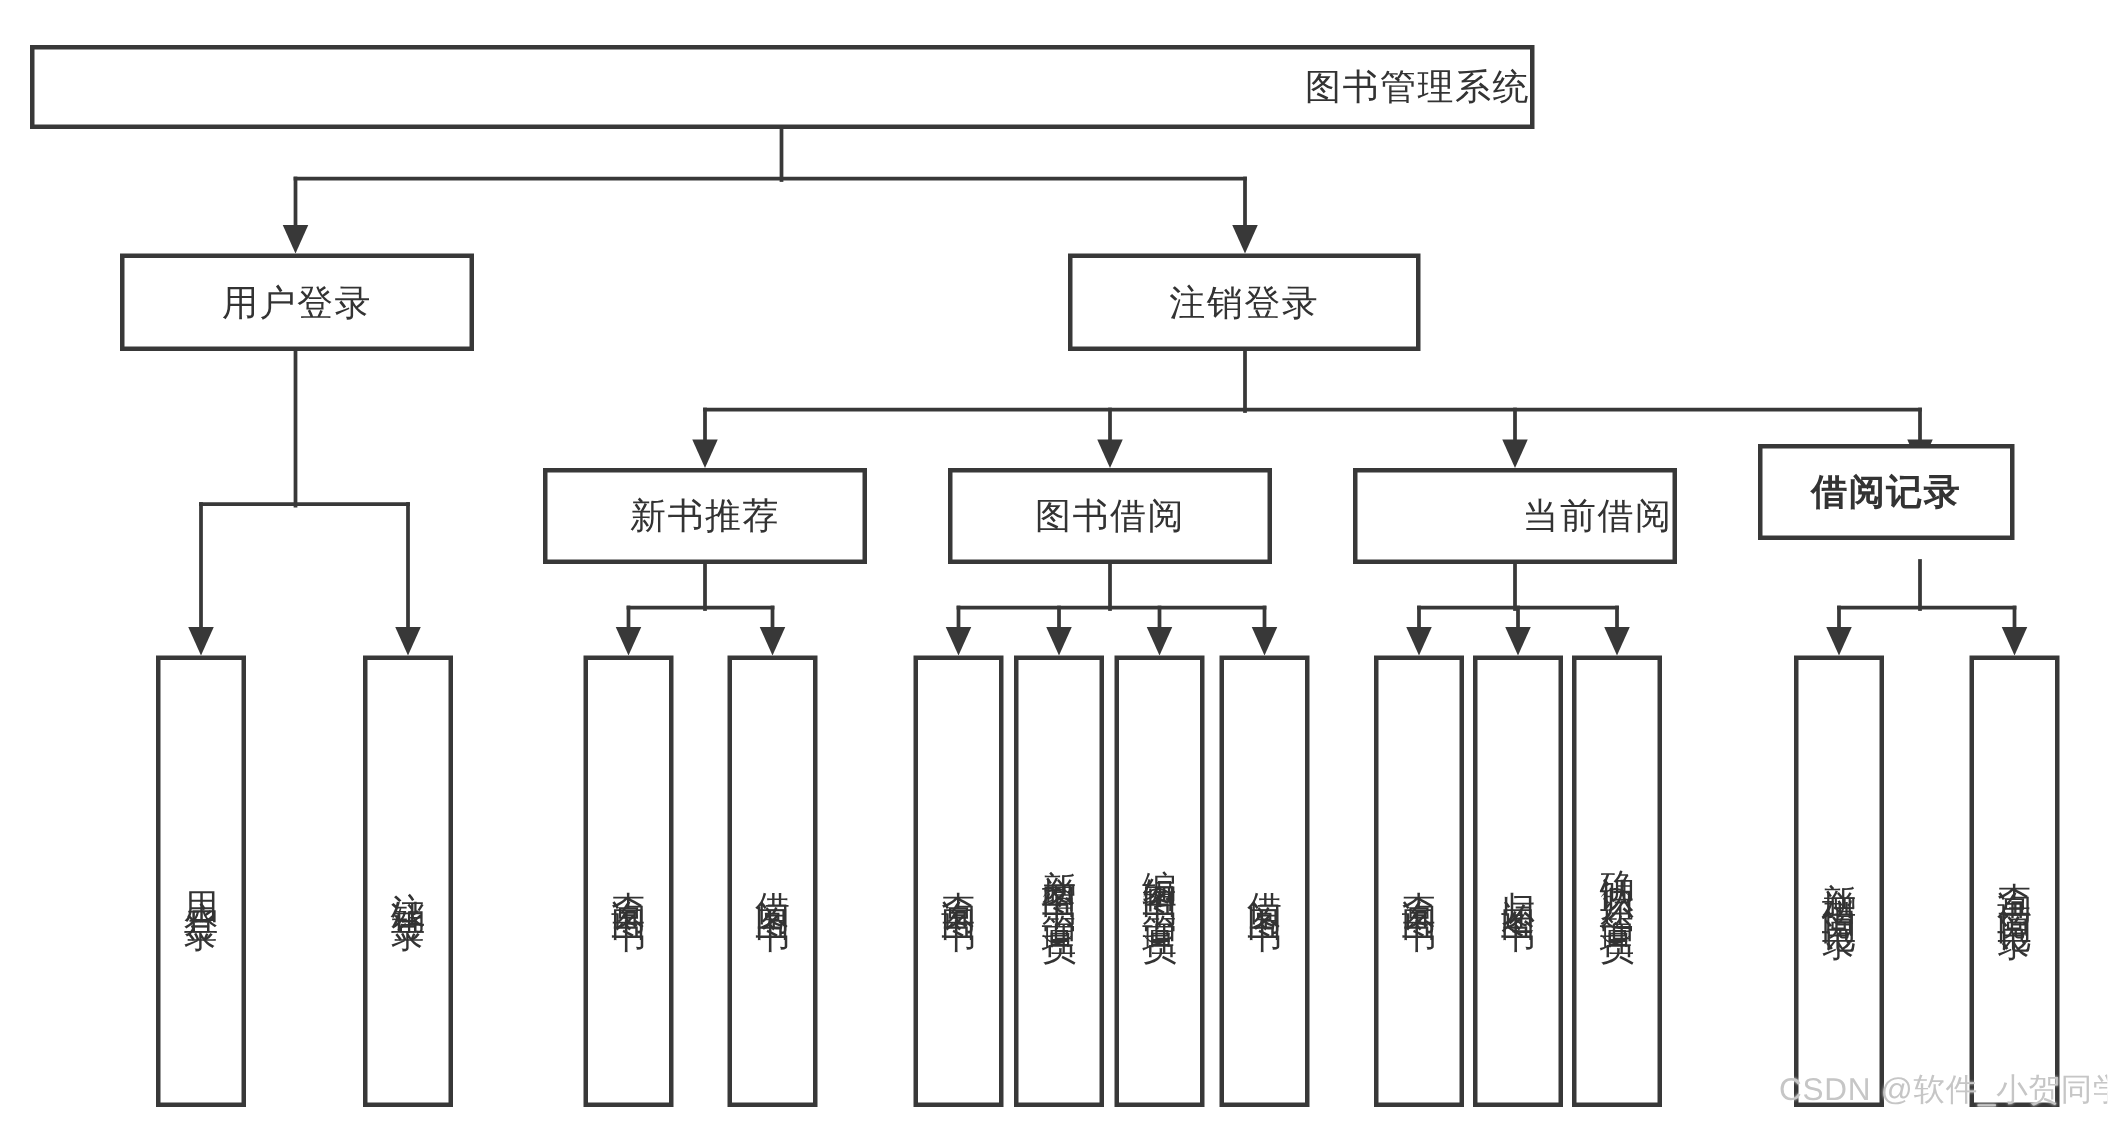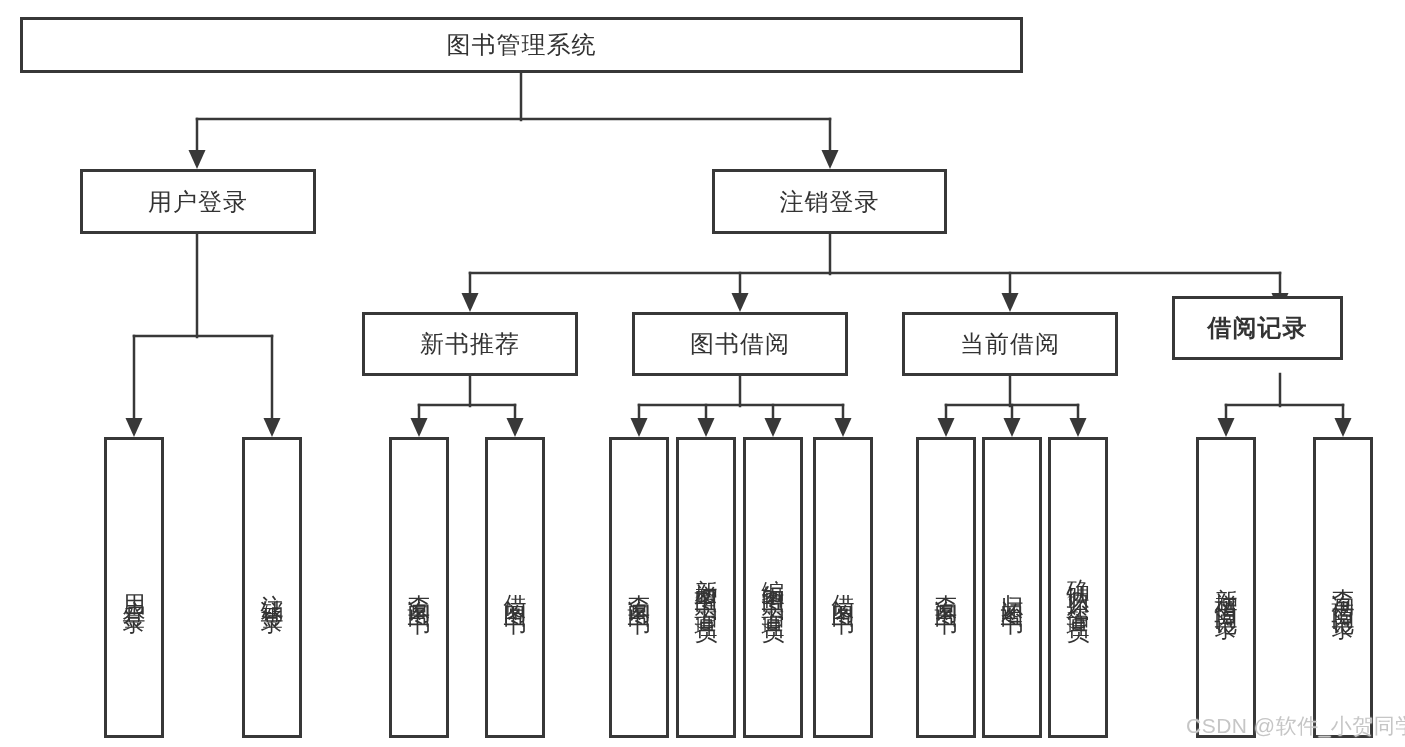--- a/index.html
+++ b/index.html
@@ -86,38 +86,38 @@
     <polygon points="697.5,418 714.5,418 706,437" fill="#383838" stroke="none"></polygon>
     <polygon points="764.5,418 781.5,418 773,437" fill="#383838" stroke="none"></polygon>
     <polygon points="834.5,418 851.5,418 843,437" fill="#383838" stroke="none"></polygon>
     <polygon points="937.5,418 954.5,418 946,437" fill="#383838" stroke="none"></polygon>
     <polygon points="1003.5,418 1020.5,418 1012,437" fill="#383838" stroke="none"></polygon>
     <polygon points="1069.5,418 1086.5,418 1078,437" fill="#383838" stroke="none"></polygon>
     <polygon points="1217.5,418 1234.5,418 1226,437" fill="#383838" stroke="none"></polygon>
     <polygon points="1334.5,418 1351.5,418 1343,437" fill="#383838" stroke="none"></polygon>
   </svg>
 
-  <div class="hbox" style="left:20px;top:17px;width:1003px;height:56px;">
+  <div class="hbox" style="left:20px;top:30px;width:1003px;height:56px;justify-content:flex-end;">
     <span>图书管理系统</span>
   </div>
 
   <div class="hbox" style="left:80px;top:169px;width:236px;height:65px;">
     <span>用户登录</span>
   </div>
   <div class="hbox" style="left:712px;top:169px;width:235px;height:65px;">
     <span>注销登录</span>
   </div>
 
   <div class="hbox" style="left:632px;top:312px;width:216px;height:64px;">
     <span>图书借阅</span>
   </div>
   <div class="hbox" style="left:362px;top:312px;width:216px;height:64px;">
     <span>新书推荐</span>
   </div>
-  <div class="hbox" style="left:902px;top:312px;width:216px;height:64px;">
+  <div class="hbox" style="left:902px;top:312px;width:216px;height:64px;justify-content:flex-end;">
     <span>当前借阅</span>
   </div>
   <div class="hbox" style="left:1172px;top:296px;width:171px;height:64px;font-weight:bold;">
     <span>借阅记录</span>
   </div>
 
   <div class="vbox" style="left:104px;">
     <span>用户登录</span>
   </div>
   <div class="vbox" style="left:242px;">

